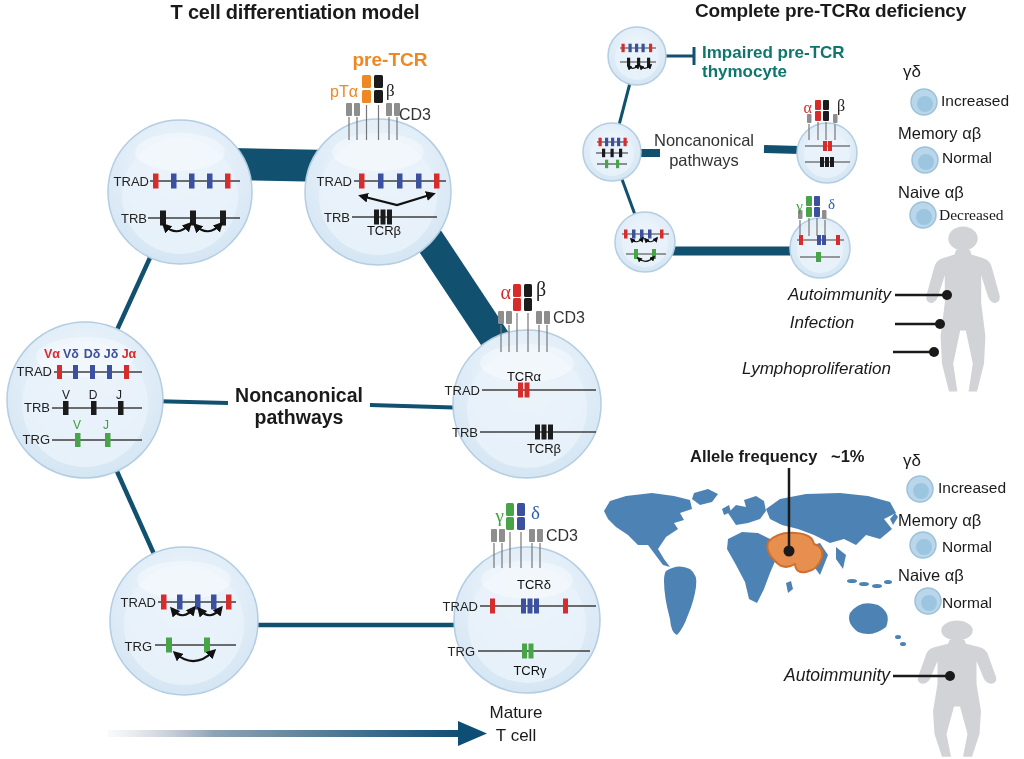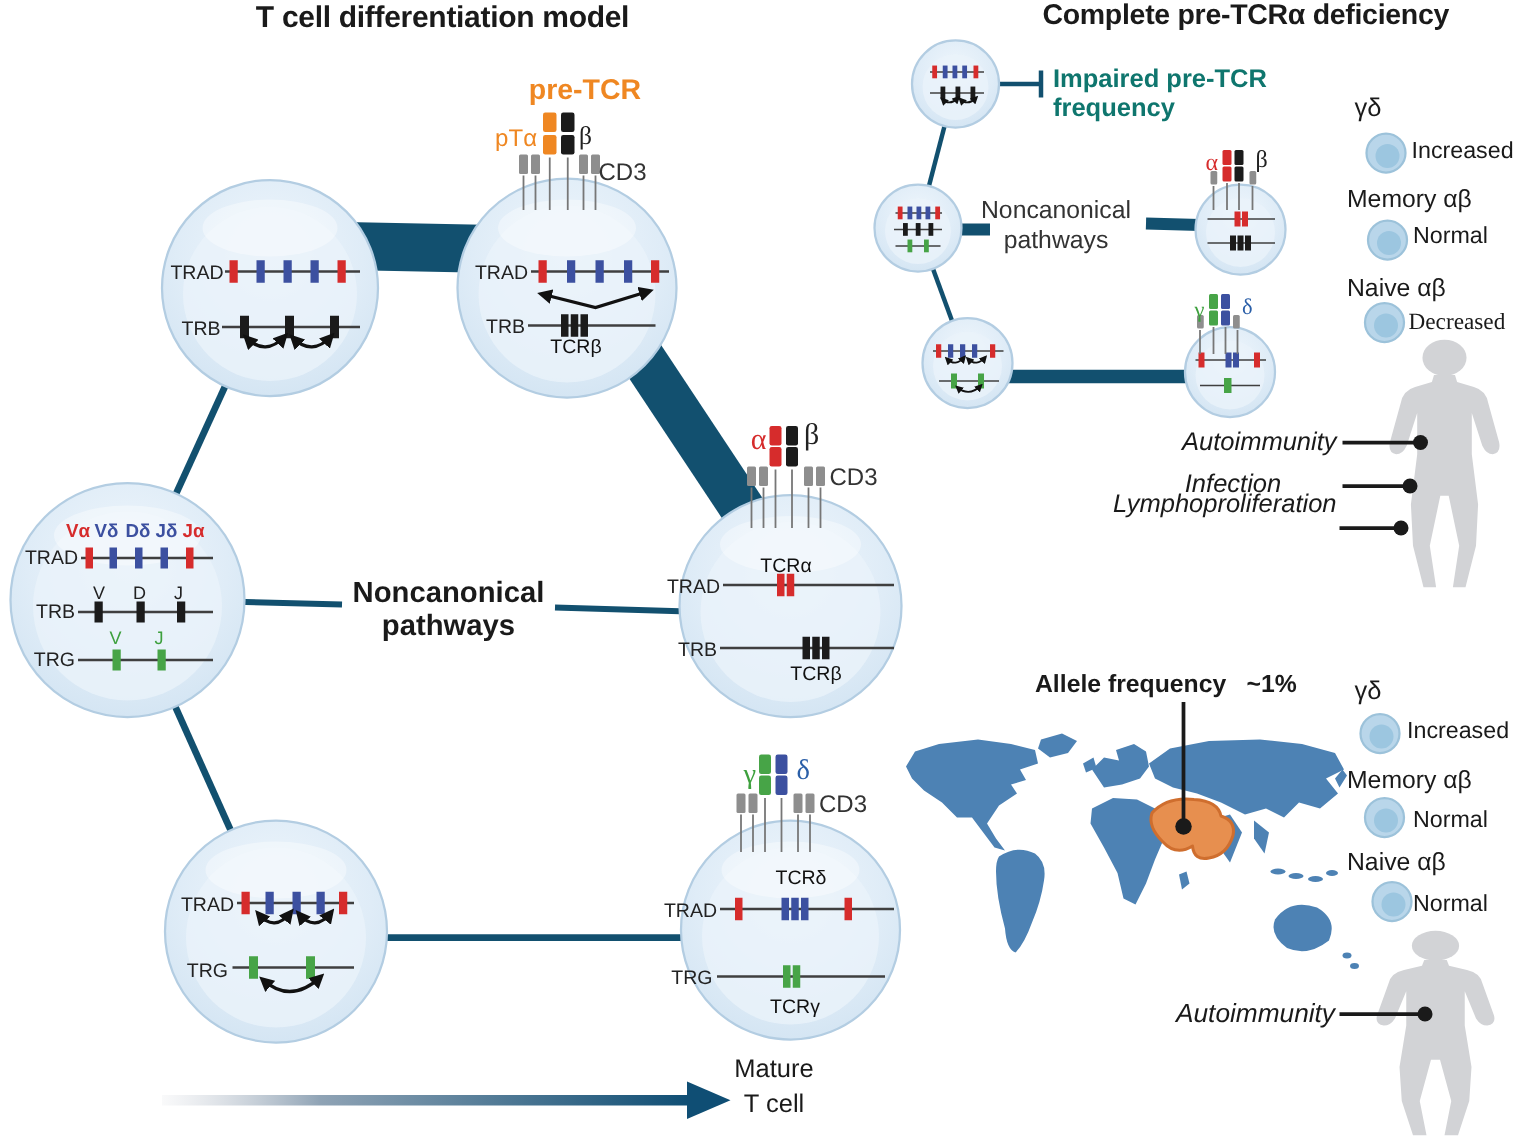--- a/index.html
+++ b/index.html
@@ -452,21 +452,21 @@
     <text x="828" y="209" font-size="15" class="grk fD">δ</text>
   </g>
 </svg>
 
 <div class="txt b ctr" style="left:658px;top:0px;width:345px;font-size:19px;letter-spacing:-0.2px;">Complete pre-TCRα deficiency</div>
 
 <div class="txt b ctr" style="left:130px;top:1px;width:330px;font-size:20px;letter-spacing:-0.2px;">T cell differentiation model</div>
 
 <div class="txt b ctr orange" style="left:702px;top:44px;width:200px;font-size:17px;line-height:1.1;text-align:left;">
   <div>Impaired pre-TCR</div>
-  <div>frequency</div>
+  <div>thymocyte</div>
 </div>
 
 <div class="txt ctr gray" style="left:641px;top:131px;width:126px;font-size:16.5px;line-height:1.2;">
   <div>Noncanonical</div>
   <div>pathways</div>
 </div>
 
 <div class="txt b ctr" style="left:220px;top:384px;width:158px;font-size:19.5px;line-height:1.15;">
   <div>Noncanonical</div>
   <div>pathways</div>
@@ -474,21 +474,21 @@
 
 <div class="txt" style="left:903px;top:62px;font-size:17px;">γδ</div>
 <div class="txt" style="left:941px;top:92px;font-size:15.5px;">Increased</div>
 <div class="txt" style="left:898px;top:124px;font-size:16.5px;">Memory αβ</div>
 <div class="txt" style="left:942px;top:149px;font-size:15.5px;">Normal</div>
 <div class="txt" style="left:898px;top:183px;font-size:16.5px;">Naive αβ</div>
 <div class="txt" style="left:939px;top:206px;font-size:15.5px;font-family:Liberation Serif, serif;">Decreased</div>
 
 <div class="txt rgt" style="left:753px;top:285px;width:138px;font-size:17px;">Autoimmunity</div>
 <div class="txt rgt" style="left:753px;top:313px;width:138px;font-size:17px;text-align:center;">Infection</div>
-<div class="txt rgt" style="left:698px;top:326px;width:193px;font-size:17px;">Lymphoproliferation</div>
+<div class="txt rgt" style="left:698px;top:359px;width:193px;font-size:17px;">Lymphoproliferation</div>
 
 <div class="txt b" style="left:690px;top:447px;font-size:16.5px;">
   <span>Allele frequency</span>
   <span style="margin-left:9px;">~1%</span>
 </div>
 
 <div class="txt" style="left:903px;top:451px;font-size:17px;">γδ</div>
 <div class="txt" style="left:938px;top:479px;font-size:15.5px;">Increased</div>
 <div class="txt" style="left:898px;top:511px;font-size:16.5px;">Memory αβ</div>
 <div class="txt" style="left:942px;top:538px;font-size:15.5px;">Normal</div>

